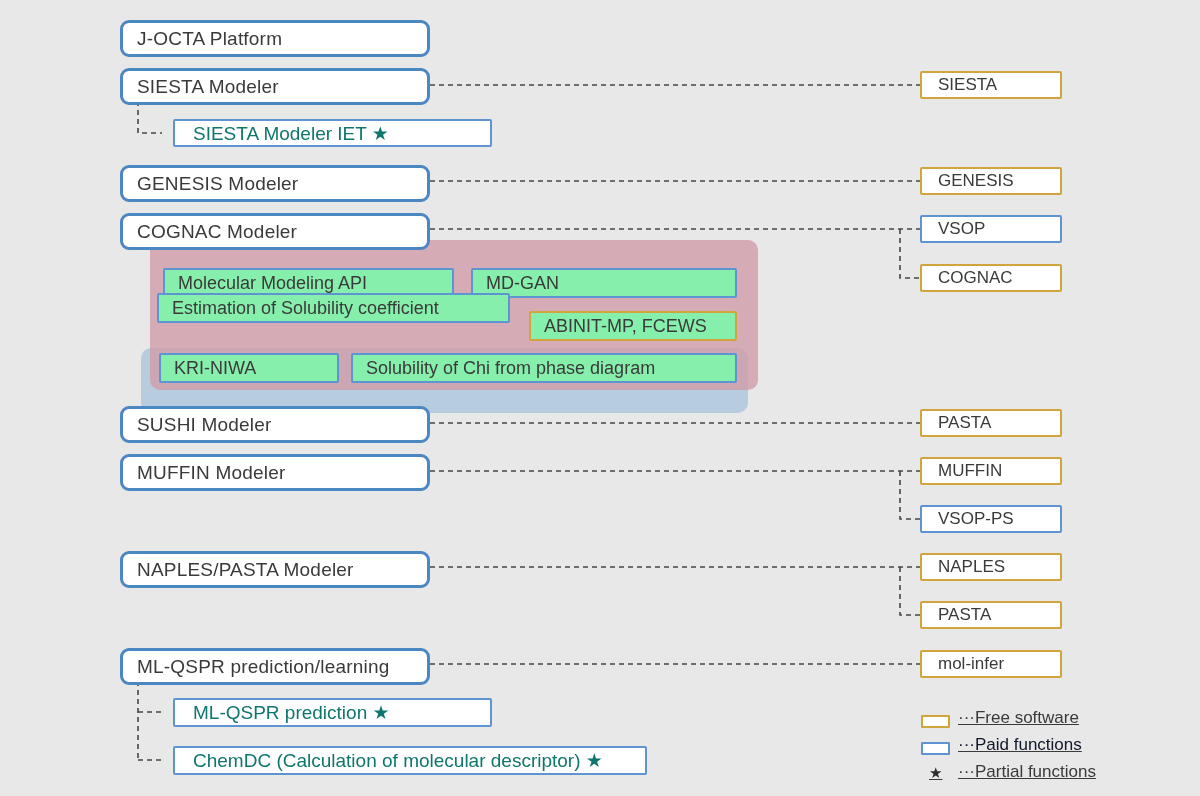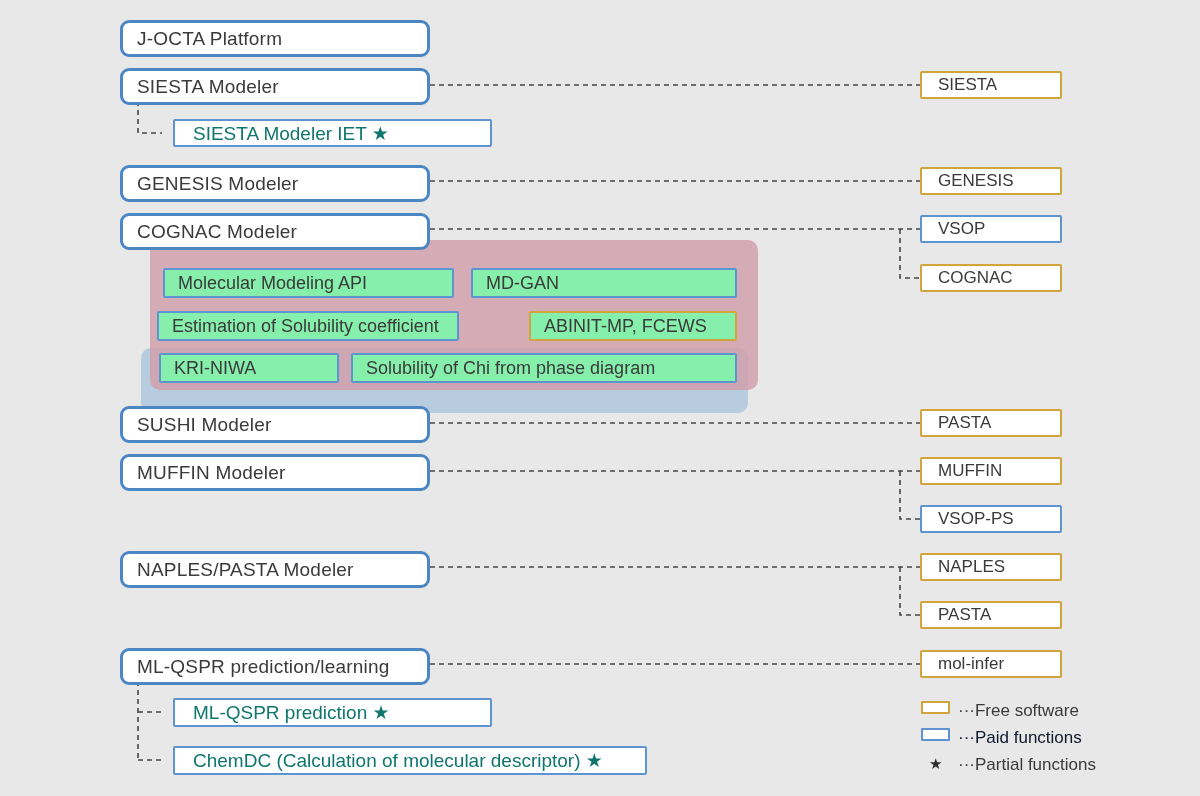--- a/index.html
+++ b/index.html
@@ -69,21 +69,21 @@
   }
   #pink-band{
     left:150px;top:240px;width:608px;height:150px;
     background:rgba(209,159,172,0.84);border-radius:10px;
     z-index:2;
   }
   #connectors{position:absolute;left:0;top:0;z-index:2;}
   #connectors path{fill:none;stroke:#454545;stroke-width:1.6;stroke-dasharray:5 4;}
   
   #legend{left:920px;top:701px;z-index:3;}
-  .legend-row{display:flex;align-items:flex-start;height:27px;}
+  .legend-row{display:flex;align-items:flex-end;height:27px;text-decoration:underline;}
   .legend-icon-cell{width:38px;display:flex;align-items:center;justify-content:flex-start;}
   .legend-swatch{width:29px;height:13px;background:#fff;border:2px solid #d2a43c;border-radius:1px;box-sizing:border-box;margin-left:1px;}
   .legend-swatch.paid{border-color:#5f94d2;}
   .legend-star{font-size:15px;color:#2e2e2e;margin-left:9px;}
   .legend-label{font-size:17px;}
   .legend-label.paid{color:#0f172a;}
 </style>
 </head>
 <body>
 
@@ -143,21 +143,21 @@
   <div class="abs sub-box" style="top:746px;width:474px">
       <span>ChemDC (Calculation of molecular descriptor) ★</span>
     </div>
 
   <div class="abs fn-box" style="left:163px;top:268px;width:291px">
       <span>Molecular Modeling API</span>
     </div>
   <div class="abs fn-box" style="left:471px;top:268px;width:266px">
       <span>MD-GAN</span>
     </div>
-  <div class="abs fn-box" style="left:157px;top:311px;width:302px">
+  <div class="abs fn-box" style="left:157px;top:293px;width:353px">
       <span>Estimation of Solubility coefficient</span>
     </div>
   <div class="abs fn-box free" style="left:529px;top:311px;width:208px">
       <span>ABINIT-MP, FCEWS</span>
     </div>
   <div class="abs fn-box" style="left:159px;top:353px;width:180px">
       <span>KRI-NIWA</span>
     </div>
   <div class="abs fn-box" style="left:351px;top:353px;width:386px">
       <span>Solubility of Chi from phase diagram</span>

